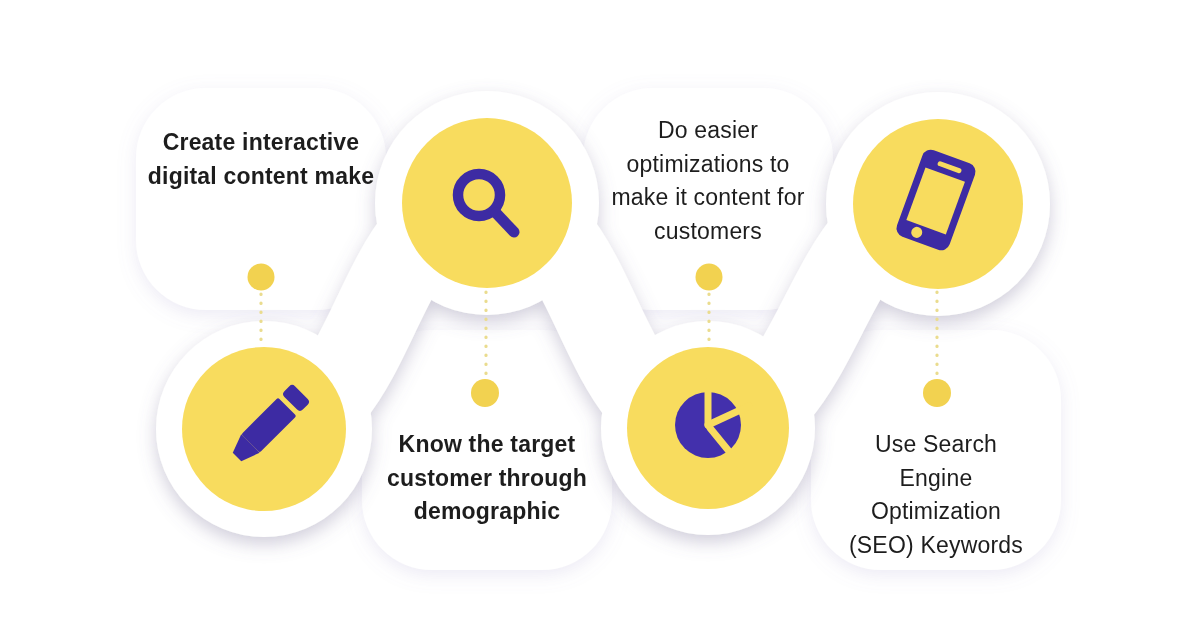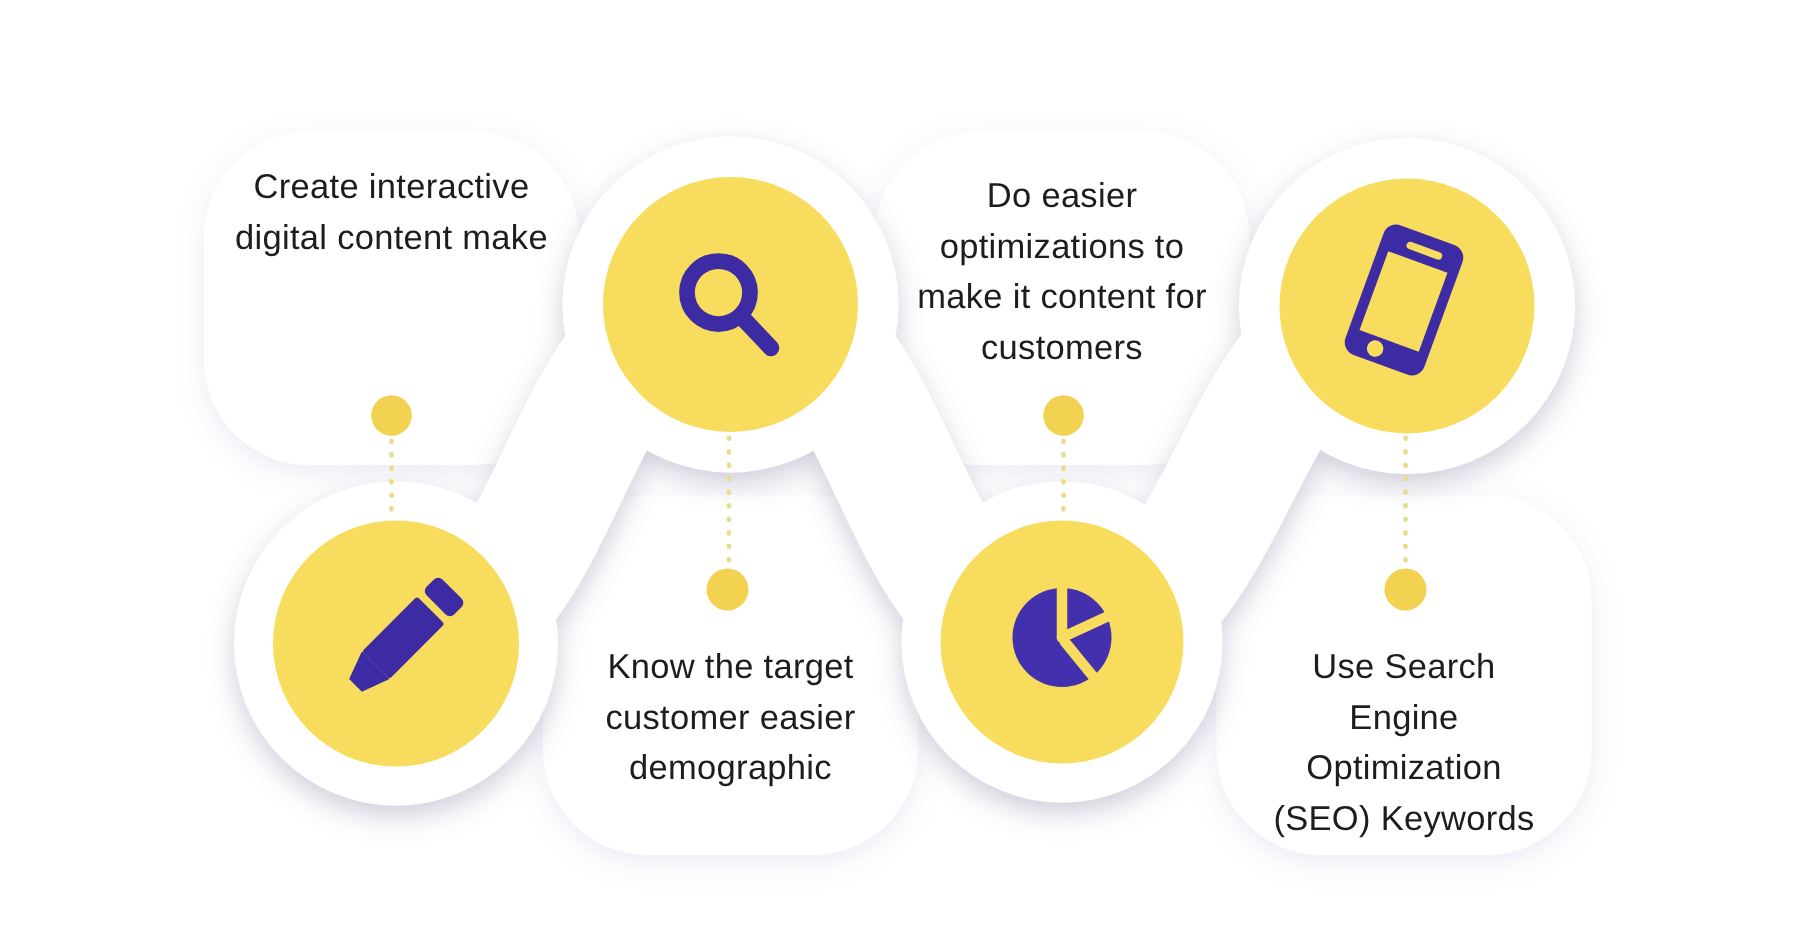--- a/index.html
+++ b/index.html
@@ -9,22 +9,22 @@
     font-family:"Liberation Sans","DejaVu Sans",sans-serif;
   }
   #stage{position:absolute;left:0;top:0;width:1200px;height:630px;}
   svg.bg{position:absolute;left:0;top:0;}
   .step-text{
     position:absolute;width:260px;text-align:center;
     color:#1d1d1d;font-size:23px;line-height:33.5px;font-weight:400;
     letter-spacing:.2px;
   }
   .step-text div{white-space:nowrap;}
-  #text-1{left:131px;top:108px;}
-  #text-2{left:357px;top:428px;}
+  #text-1{left:131px;top:126px;font-weight:bold;}
+  #text-2{left:357px;top:428px;font-weight:bold;}
   #text-3{left:578px;top:114px;}
   #text-4{left:806px;top:428px;}
 </style>
 </head>
 <body>
 
 <div id="stage">
 
   <svg class="bg" width="1200" height="630" viewBox="0 0 1200 630">
     <defs>
@@ -100,21 +100,21 @@
     </g>
   </svg>
 
   <div class="step-text" id="text-1">
     <div>Create interactive</div>
     <div>digital content make</div>
   </div>
 
   <div class="step-text" id="text-2">
     <div>Know the target</div>
-    <div>customer easier</div>
+    <div>customer through</div>
     <div>demographic</div>
   </div>
 
   <div class="step-text" id="text-3">
     <div>Do easier</div>
     <div>optimizations to</div>
     <div>make it content for</div>
     <div>customers</div>
   </div>
 

